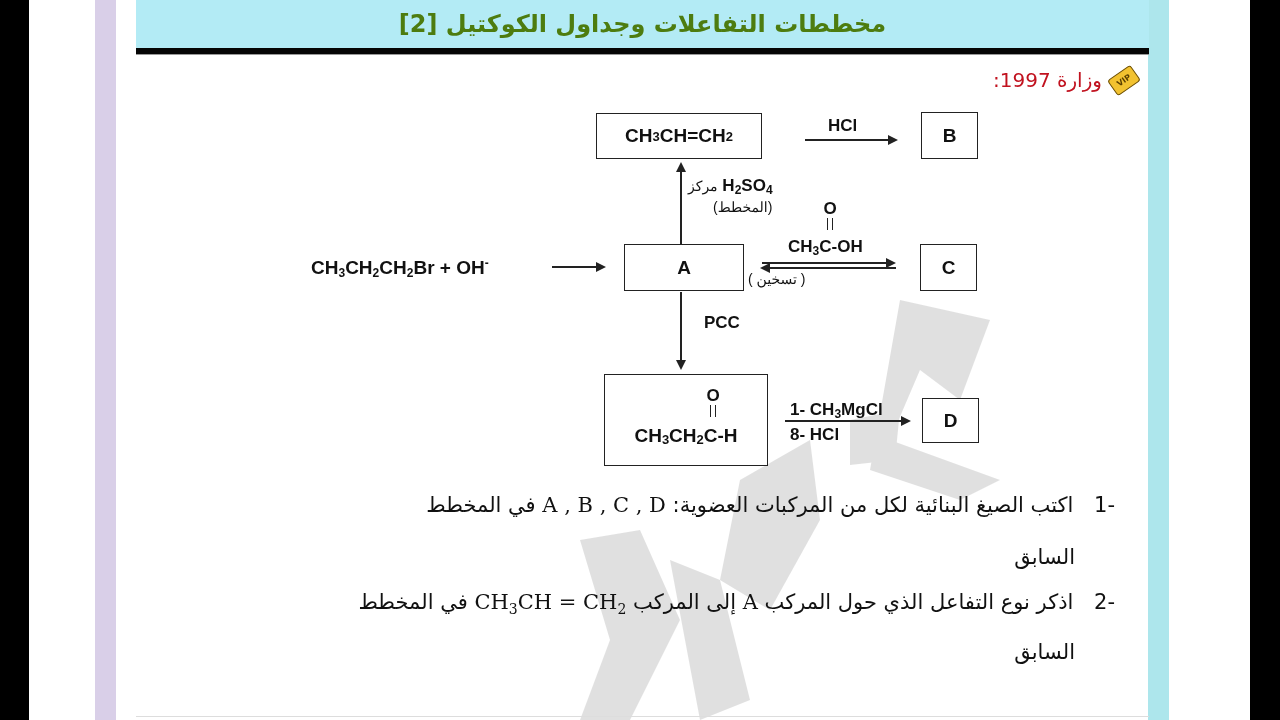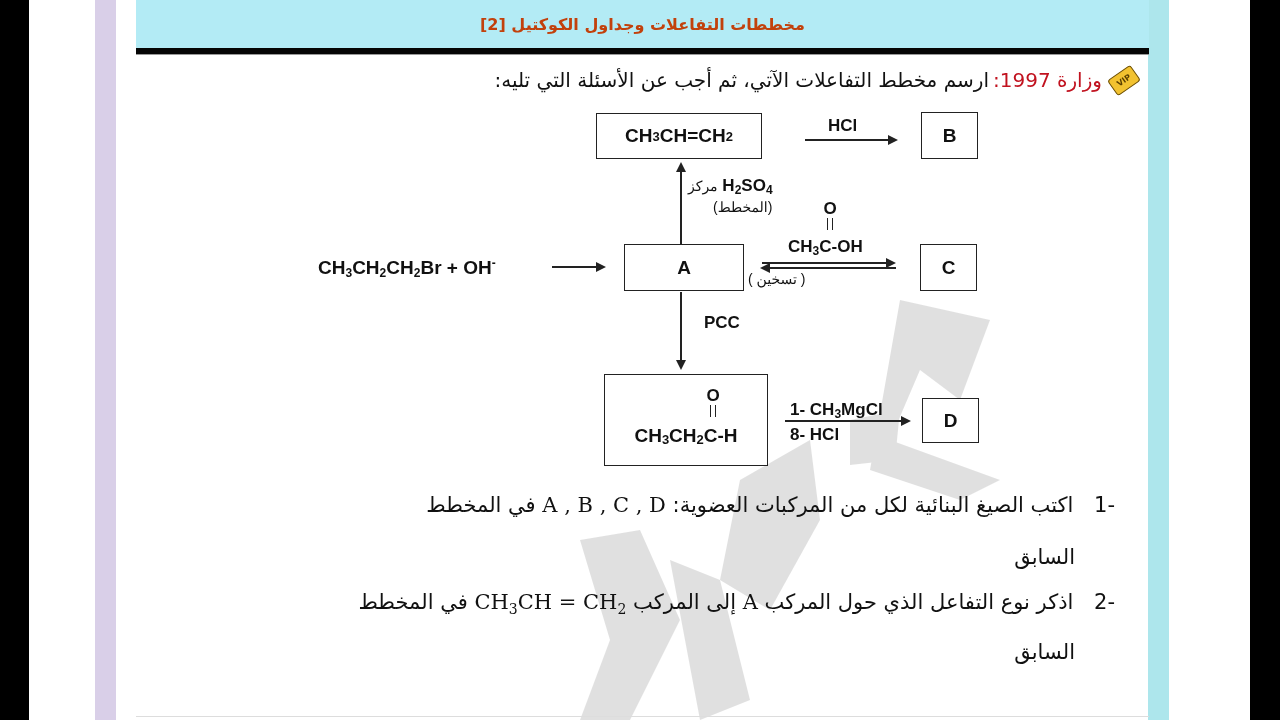--- a/index.html
+++ b/index.html
@@ -2,21 +2,21 @@
 <html><head>
 <meta charset="utf-8">
 <style>
   html, body { margin:0; padding:0; }
   body { width:1280px; height:720px; position:relative; overflow:hidden; background:#ffffff; font-family:"DejaVu Sans", sans-serif; }
   .bar-left { position:absolute; left:0; top:0; width:29px; height:720px; background:#000; }
   .bar-right { position:absolute; right:0; top:0; width:30px; height:720px; background:#000; }
   .strip-lavender { position:absolute; left:95px; top:0; width:21px; height:720px; background:#d9cfe8; }
   .strip-cyan { position:absolute; left:1148px; top:0; width:21px; height:720px; background:#ade6ec; }
   .header { position:absolute; left:136px; top:0; width:1013px; height:48px; background:#b3ebf5; display:flex; align-items:center; justify-content:center; }
-  .header-title { font-family:"DejaVu Sans", sans-serif; font-weight:bold; font-size:16px; color:#c2410c; direction:rtl; letter-spacing:0px; }
+  .header-title { font-family:"DejaVu Sans", sans-serif; font-weight:bold; font-size:24px; color:#4d7c0f; direction:rtl; letter-spacing:0px; }
   .header-rule { position:absolute; left:136px; top:48px; width:1013px; height:6px; background:#050505; border-bottom:1px solid #999; }
   .page-bottom-line { position:absolute; left:136px; top:716px; width:1013px; height:1px; background:#ddd; }
 
   .intro { position:absolute; right:142px; top:68px; direction:rtl; font-family:"DejaVu Sans", sans-serif; font-size:20px; color:#111; white-space:nowrap; display:flex; align-items:center; gap:4px; }
   .intro .source { color:#c1121f; }
   .vip-icon { width:26px; height:17px; background:#f2c230; border:1.5px solid #6b4d00; border-radius:3px; transform:rotate(-35deg); font-size:8px; font-weight:bold; color:#5a3f00; display:flex; align-items:center; justify-content:center; font-family:"DejaVu Sans", sans-serif; margin-left:4px; }
 
   .scheme { position:absolute; left:0; top:0; width:1280px; height:720px; font-family:"Liberation Sans", sans-serif; font-weight:bold; color:#111; }
   .box { position:absolute; border:1.5px solid #222; background:#fff; display:flex; align-items:center; justify-content:center; font-size:19px; }
   .label { position:absolute; font-size:17px; white-space:nowrap; }
@@ -49,21 +49,20 @@
 <div class="bar-right"></div>
 
 <div class="header">
   <span class="header-title">مخططات التفاعلات وجداول الكوكتيل [2]</span>
 </div>
 <div class="header-rule"></div>
 
 <div class="intro">
   <span class="vip-icon">VIP</span>
   <span class="source">وزارة 1997:</span>
-  <span>ارسم مخطط التفاعلات الآتي، ثم أجب عن الأسئلة التي تليه:</span>
 </div>
 
 <svg class="watermark" viewBox="0 0 520 440">
   <path d="M380 20 L470 40 L440 120 L400 90 L370 160 L480 200 L440 220 L350 190 Z" fill="#888"></path>
   <path d="M330 140 L380 130 L375 180 L330 185 Z" fill="#888"></path>
   <path d="M220 200 L290 160 L300 240 L250 330 L200 300 Z" fill="#888"></path>
   <path d="M60 260 L120 250 L160 340 L110 440 L60 440 L90 360 Z" fill="#888"></path>
   <path d="M150 280 L200 300 L230 420 L180 440 Z" fill="#888"></path>
 </svg>
 
@@ -81,21 +80,21 @@
   <div class="box" style="left:921px;top:112px;width:55px;height:45px;">B</div>
 
   <div class="vline" style="left:680px;top:170px;height:74px;"></div>
   <div class="ah-u" style="left:676px;top:162px;"></div>
   <div class="label" style="left:688px;top:176px;">
     <span class="ar">مركز</span>
     <span>H</span><sub>2</sub><span>SO</span><sub>4</sub>
   </div>
   <div class="label ar" style="left:713px;top:199px;">(المخطط)</div>
 
-  <div class="label" style="left:318px;top:256px;font-size:19px;">
+  <div class="label" style="left:311px;top:256px;font-size:19px;">
     <span>CH</span><sub>3</sub><span>CH</span><sub>2</sub><span>CH</span><sub>2</sub><span>Br + OH</span><sup style="font-size:12px;">-</sup>
   </div>
   <div class="hline" style="left:552px;top:266px;width:46px;"></div>
   <div class="ah-r" style="left:596px;top:262px;"></div>
   <div class="box" style="left:624px;top:244px;width:118px;height:45px;">A</div>
 
   <div class="carbonyl" style="left:822px;top:200px;width:16px;">
     <span>O</span>
     <span class="dbl"></span>
   </div>

